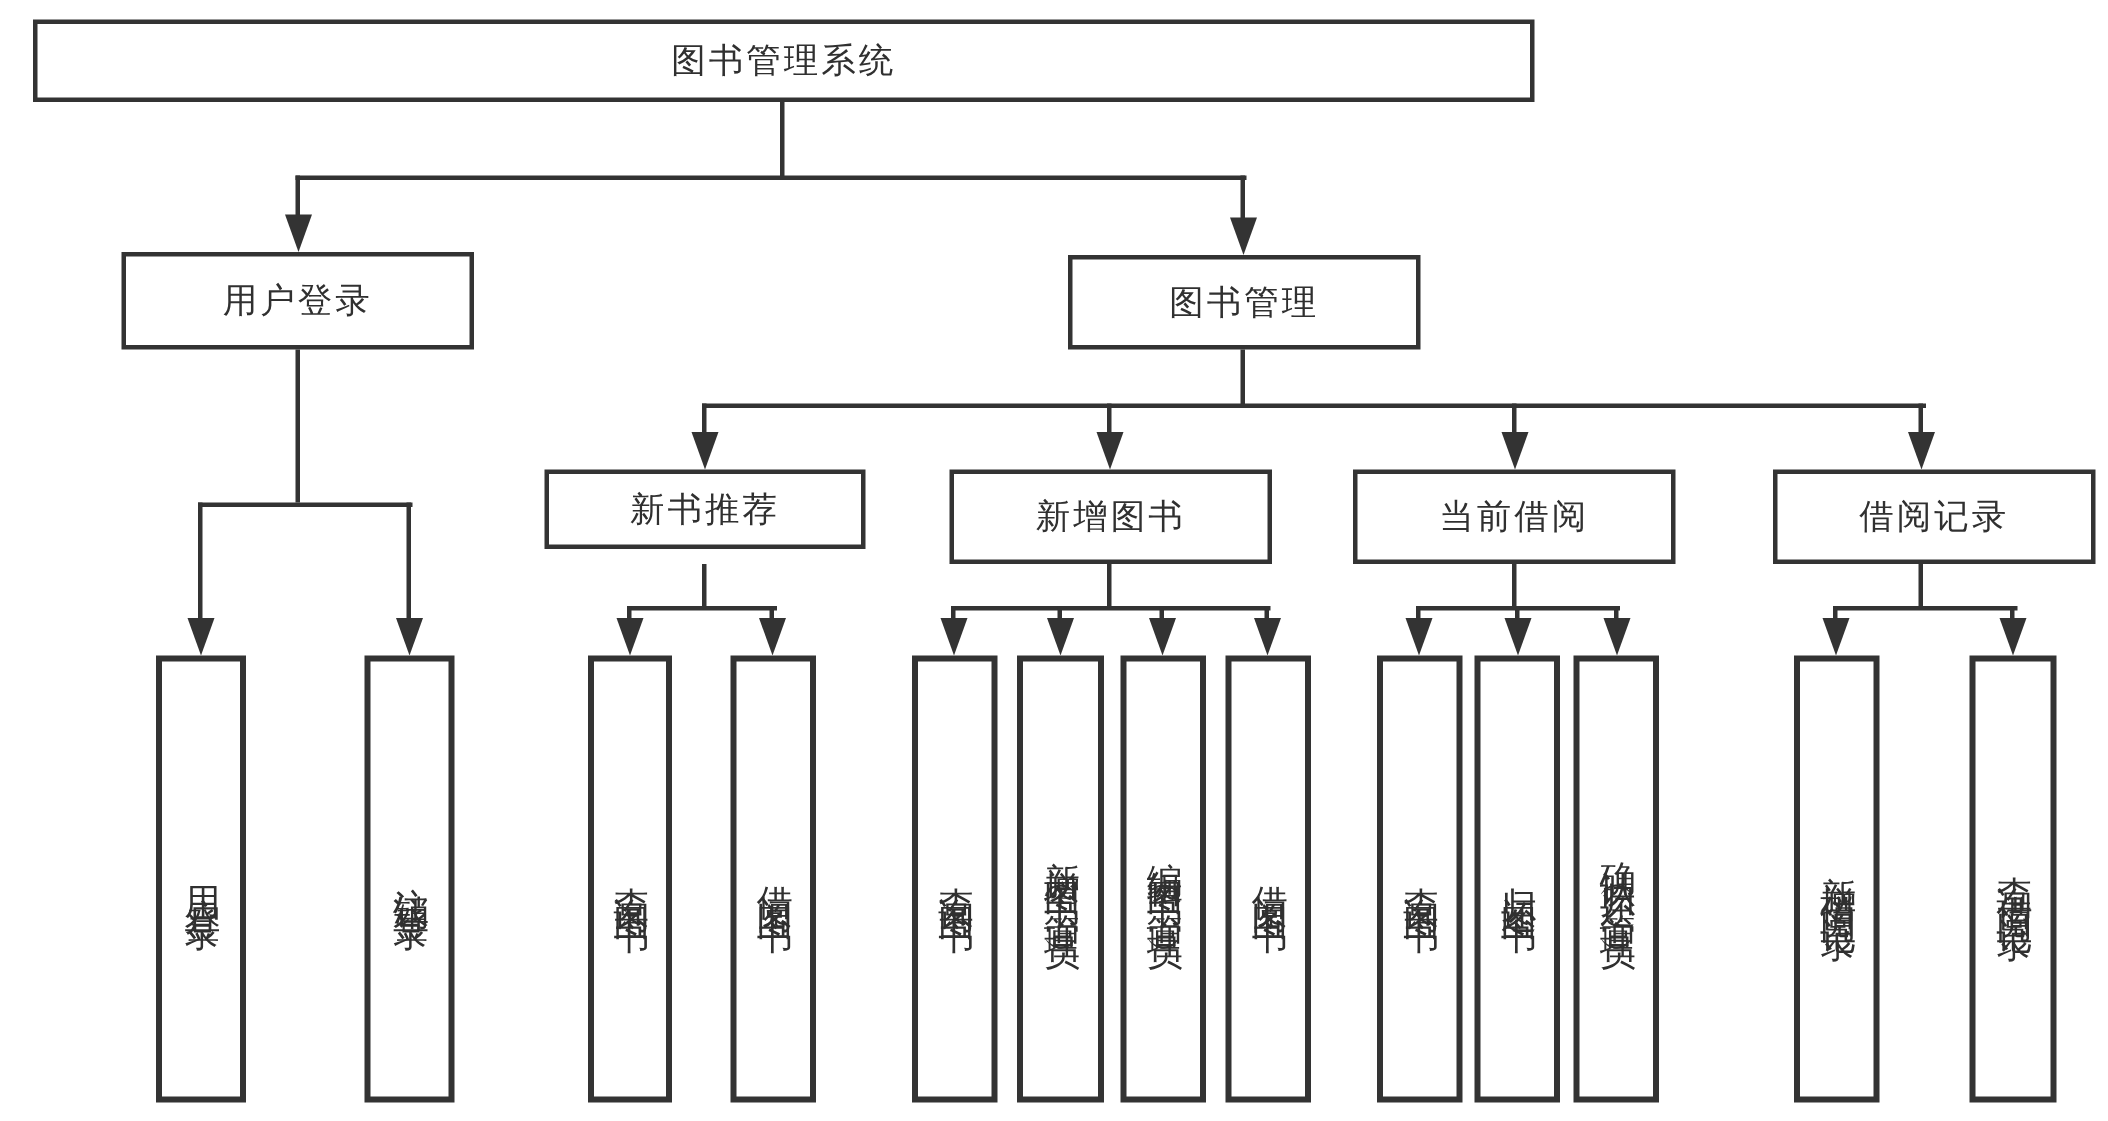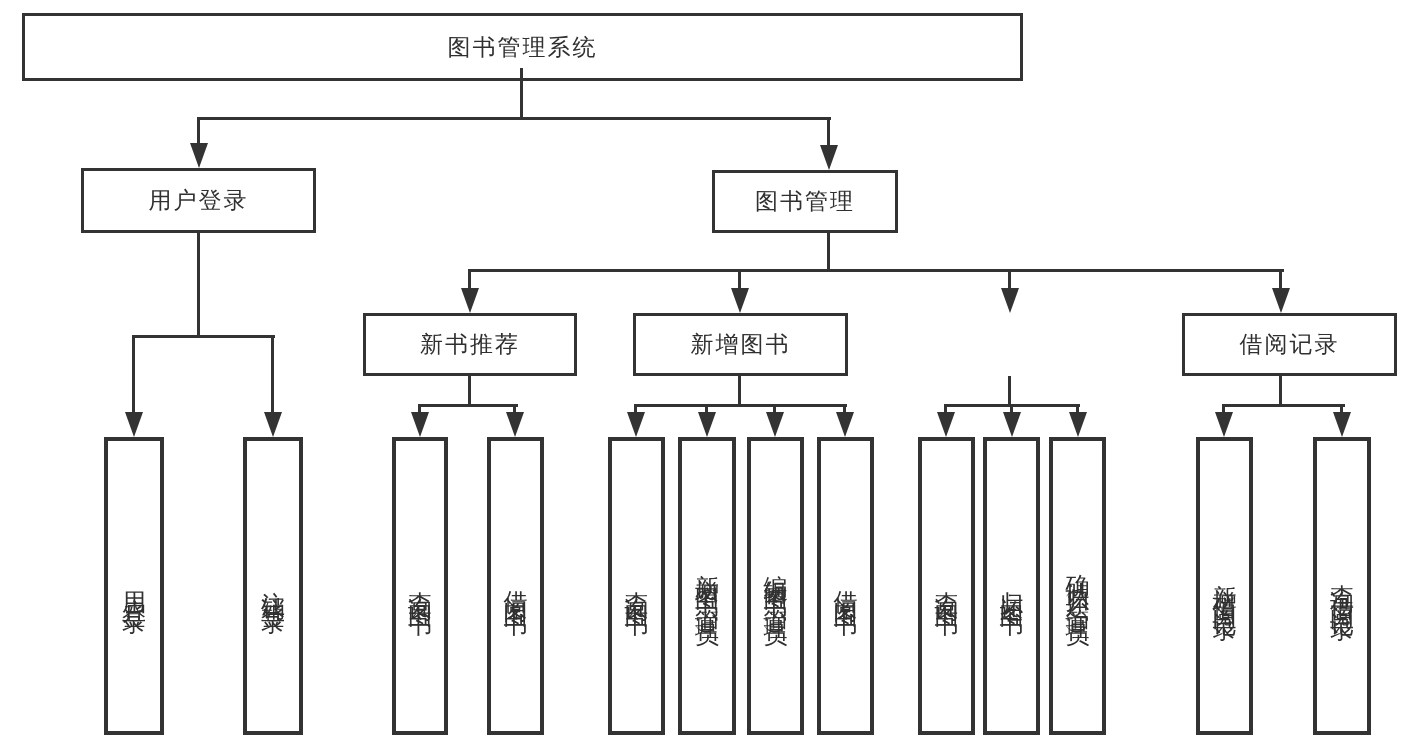--- a/index.html
+++ b/index.html
@@ -30,35 +30,35 @@
     position:absolute;left:1186px;top:714px;z-index:10;
     font-size:19px;letter-spacing:1px;color:#c3c3c3;white-space:nowrap;
     text-shadow:0 0 3px rgba(255,255,255,.95), 1px 1px 0 rgba(255,255,255,.85);
   }
 </style>
 </head>
 <body>
 
 <div class="stage">
 
-  <div class="box" style="left:22px;top:13px;width:1001px;height:68px;">
+  <div class="box" style="left:22px;top:13px;width:1001px;height:55px;">
     <span>图书管理系统</span>
   </div>
 
   <div class="vline" style="left:520px;top:68px;width:3px;height:51px;"></div>
   <div class="hline" style="left:197px;top:117px;width:634px;height:3px;"></div>
   <div class="vline" style="left:197px;top:117px;width:3px;height:30px;"></div>
   <div class="arrow" style="left:190px;top:143px;"></div>
   <div class="vline" style="left:827px;top:117px;width:3px;height:30px;"></div>
   <div class="arrow" style="left:820px;top:145px;"></div>
 
   <div class="box" style="left:81px;top:168px;width:235px;height:65px;">
     <span>用户登录</span>
   </div>
-  <div class="box" style="left:712px;top:170px;width:186px;height:63px;">
+  <div class="box" style="left:712px;top:170px;width:235px;height:63px;">
     <span>图书管理</span>
   </div>
 
   <div class="vline" style="left:197px;top:233px;width:3px;height:102px;"></div>
   <div class="hline" style="left:132px;top:335px;width:143px;height:3px;"></div>
   <div class="vline" style="left:132px;top:335px;width:3px;height:80px;"></div>
   <div class="arrow" style="left:125px;top:412px;"></div>
   <div class="vline" style="left:271px;top:335px;width:3px;height:80px;"></div>
   <div class="arrow" style="left:264px;top:412px;"></div>
 
@@ -66,25 +66,28 @@
   <div class="hline" style="left:468px;top:269px;width:816px;height:3px;"></div>
   <div class="vline" style="left:468px;top:269px;width:3px;height:22px;"></div>
   <div class="arrow" style="left:461px;top:288px;"></div>
   <div class="vline" style="left:738px;top:269px;width:3px;height:22px;"></div>
   <div class="arrow" style="left:731px;top:288px;"></div>
   <div class="vline" style="left:1008px;top:269px;width:3px;height:22px;"></div>
   <div class="arrow" style="left:1001px;top:288px;"></div>
   <div class="vline" style="left:1279px;top:269px;width:3px;height:22px;"></div>
   <div class="arrow" style="left:1272px;top:288px;"></div>
 
-  <div class="box" style="left:363px;top:313px;width:214px;height:63px;">
+  <div class="box" style="left:363px;top:313px;width:214px;height:53px;">
     <span>新书推荐</span>
   </div>
   <div class="box" style="left:633px;top:313px;width:215px;height:63px;">
     <span>新增图书</span>
+  </div>
+  <div class="box" style="left:902px;top:313px;width:215px;height:63px;">
+    <span>当前借阅</span>
   </div>
   <div class="box" style="left:1182px;top:313px;width:215px;height:63px;">
     <span>借阅记录</span>
   </div>
 
   <div class="vline" style="left:468px;top:376px;width:3px;height:30px;"></div>
   <div class="hline" style="left:418px;top:404px;width:100px;height:3px;"></div>
   <div class="vline" style="left:418px;top:404px;width:3px;height:12px;"></div>
   <div class="arrow" style="left:411px;top:412px;"></div>
   <div class="vline" style="left:513px;top:404px;width:3px;height:12px;"></div>

